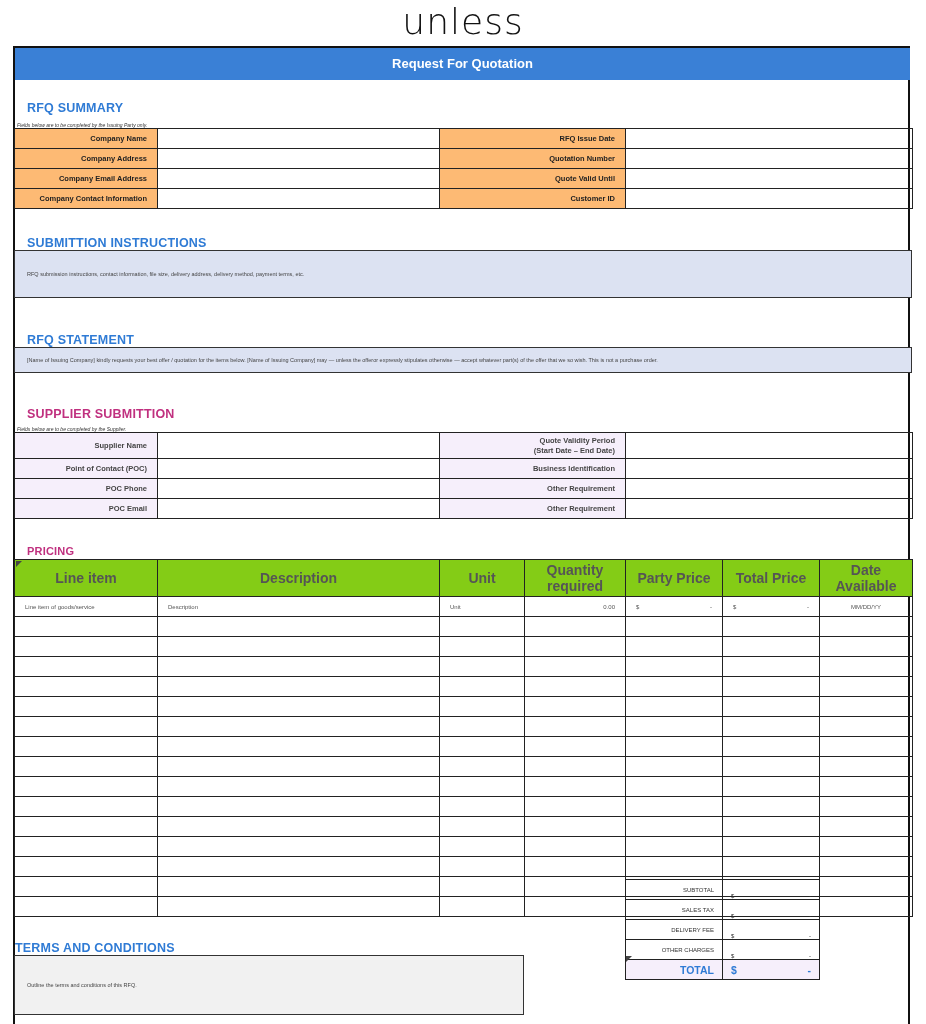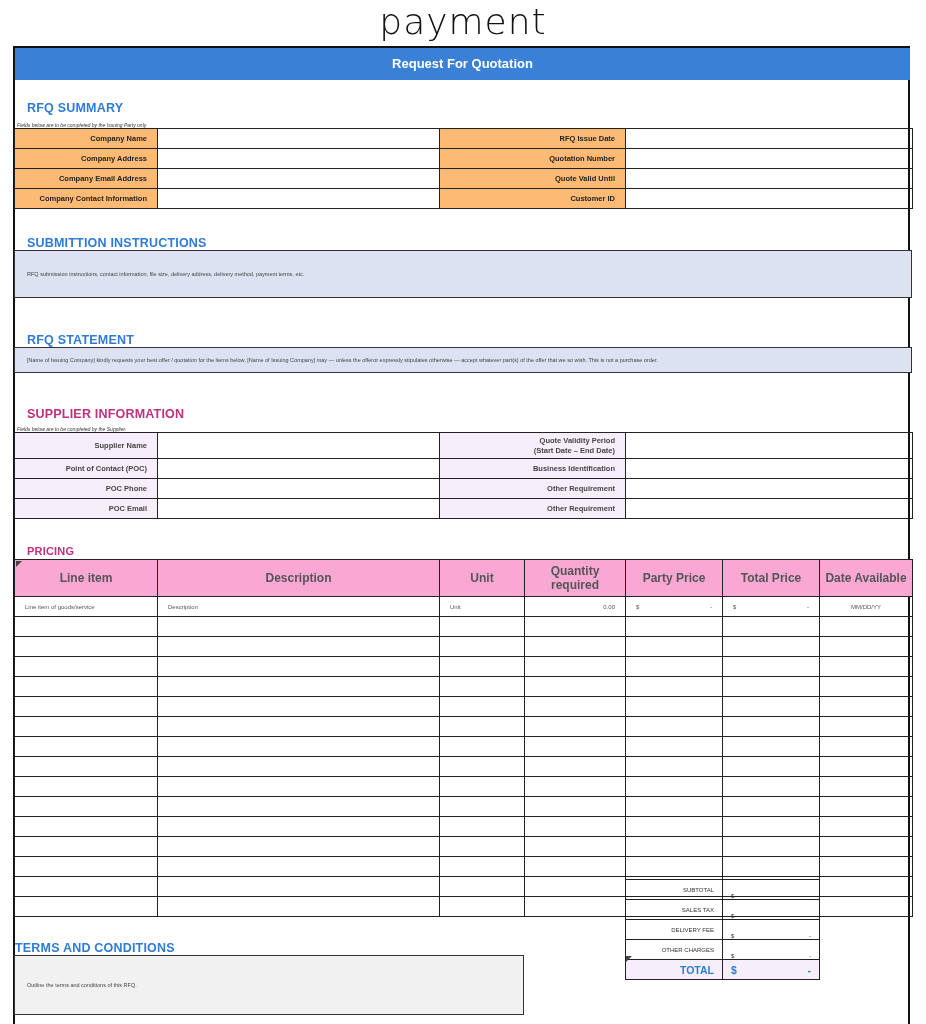--- a/index.html
+++ b/index.html
@@ -10,33 +10,33 @@
   .sec-title{position:absolute;font-weight:bold;font-size:12.5px;letter-spacing:.2px;}
   .blue{color:#2f7bd5;}
   .pink{color:#c0307f;}
   .note{position:absolute;font-size:5px;font-style:italic;color:#333;}
   .grid{position:absolute;border-collapse:collapse;table-layout:fixed;}
   .grid td{border:1.5px solid #222;padding:0 10px;font-size:7.5px;height:18px;box-sizing:border-box;overflow:hidden;white-space:nowrap;}
   .lbl-blue{background:#fdba74;text-align:right;font-weight:bold;color:#222;}
   .lbl-pink{background:#f6effb;text-align:right;font-weight:bold;color:#444;}
   .box{position:absolute;border:1.5px solid #333;box-sizing:border-box;font-size:5.5px;color:#444;display:flex;align-items:center;padding-left:12px;}
   .pricing td{font-size:6px;color:#555;}
-  .pricing th{border:1.5px solid #222;background:#f9a8d4;font-size:12px;font-weight:bold;color:#555;height:37px;box-sizing:border-box;margin-top:17px;}
+  .pricing th{border:1.5px solid #222;background:#84cc16;font-size:14px;font-weight:bold;color:#555;height:37px;box-sizing:border-box;margin-top:17px;}
   .num{text-align:right;}
   .money{display:flex;justify-content:space-between;}
   .totals td{border:1.5px solid #222;font-size:6px;color:#333;height:20px;box-sizing:border-box;padding:0 8px;}
   .totals .tlabel{text-align:right;}
   .totals .tval{vertical-align:bottom;}
   .totals .grand td{background:#f6effb;color:#2f7bd5;font-weight:bold;font-size:10.5px;}
   .corner{position:absolute;width:0;height:0;border-top:6px solid #444;border-right:6px solid transparent;}
 </style>
 </head>
 <body>
 
-<div class="logo">payment</div>
+<div class="logo">unless</div>
 <div class="frame"></div>
 <div class="band">Request For Quotation</div>
 
 <div class="sec-title blue" style="left:27px;top:101px;">RFQ SUMMARY</div>
 <div class="note" style="left:17px;top:122px;">Fields below are to be completed by the Issuing Party only.</div>
 <table class="grid" style="left:14px;top:128px;width:898px;">
   <colgroup>
       <col style="width:143px">
       <col style="width:282px">
       <col style="width:186px">
@@ -69,21 +69,21 @@
   </tr>
 </tbody>
   </table>
 
 <div class="sec-title blue" style="left:27px;top:236px;">SUBMITTION INSTRUCTIONS</div>
 <div class="box" style="left:14px;top:250px;width:898px;height:48px;background:#dce2f2;">RFQ submission instructions, contact information, file size, delivery address,  delivery method, payment terms, etc.</div>
 
 <div class="sec-title blue" style="left:27px;top:333px;">RFQ STATEMENT</div>
 <div class="box" style="left:14px;top:347px;width:898px;height:26px;background:#dce2f2;">[Name of Issuing Company] kindly requests your best offer / quotation for the items below. [Name of Issuing Company] may — unless the offeror expressly stipulates otherwise — accept whatever part(s) of the offer that we so wish. This is not a purchase order.</div>
 
-<div class="sec-title pink" style="left:27px;top:407px;">SUPPLIER INFORMATION</div>
+<div class="sec-title pink" style="left:27px;top:407px;">SUPPLIER SUBMITTION</div>
 <div class="note" style="left:17px;top:426px;">Fields below are to be completed by the Supplier.</div>
 <table class="grid" style="left:14px;top:432px;width:898px;">
   <colgroup>
       <col style="width:143px">
       <col style="width:282px">
       <col style="width:186px">
       <col style="width:287px">
     </colgroup>
   <tbody>
       <tr style="height:26px">

